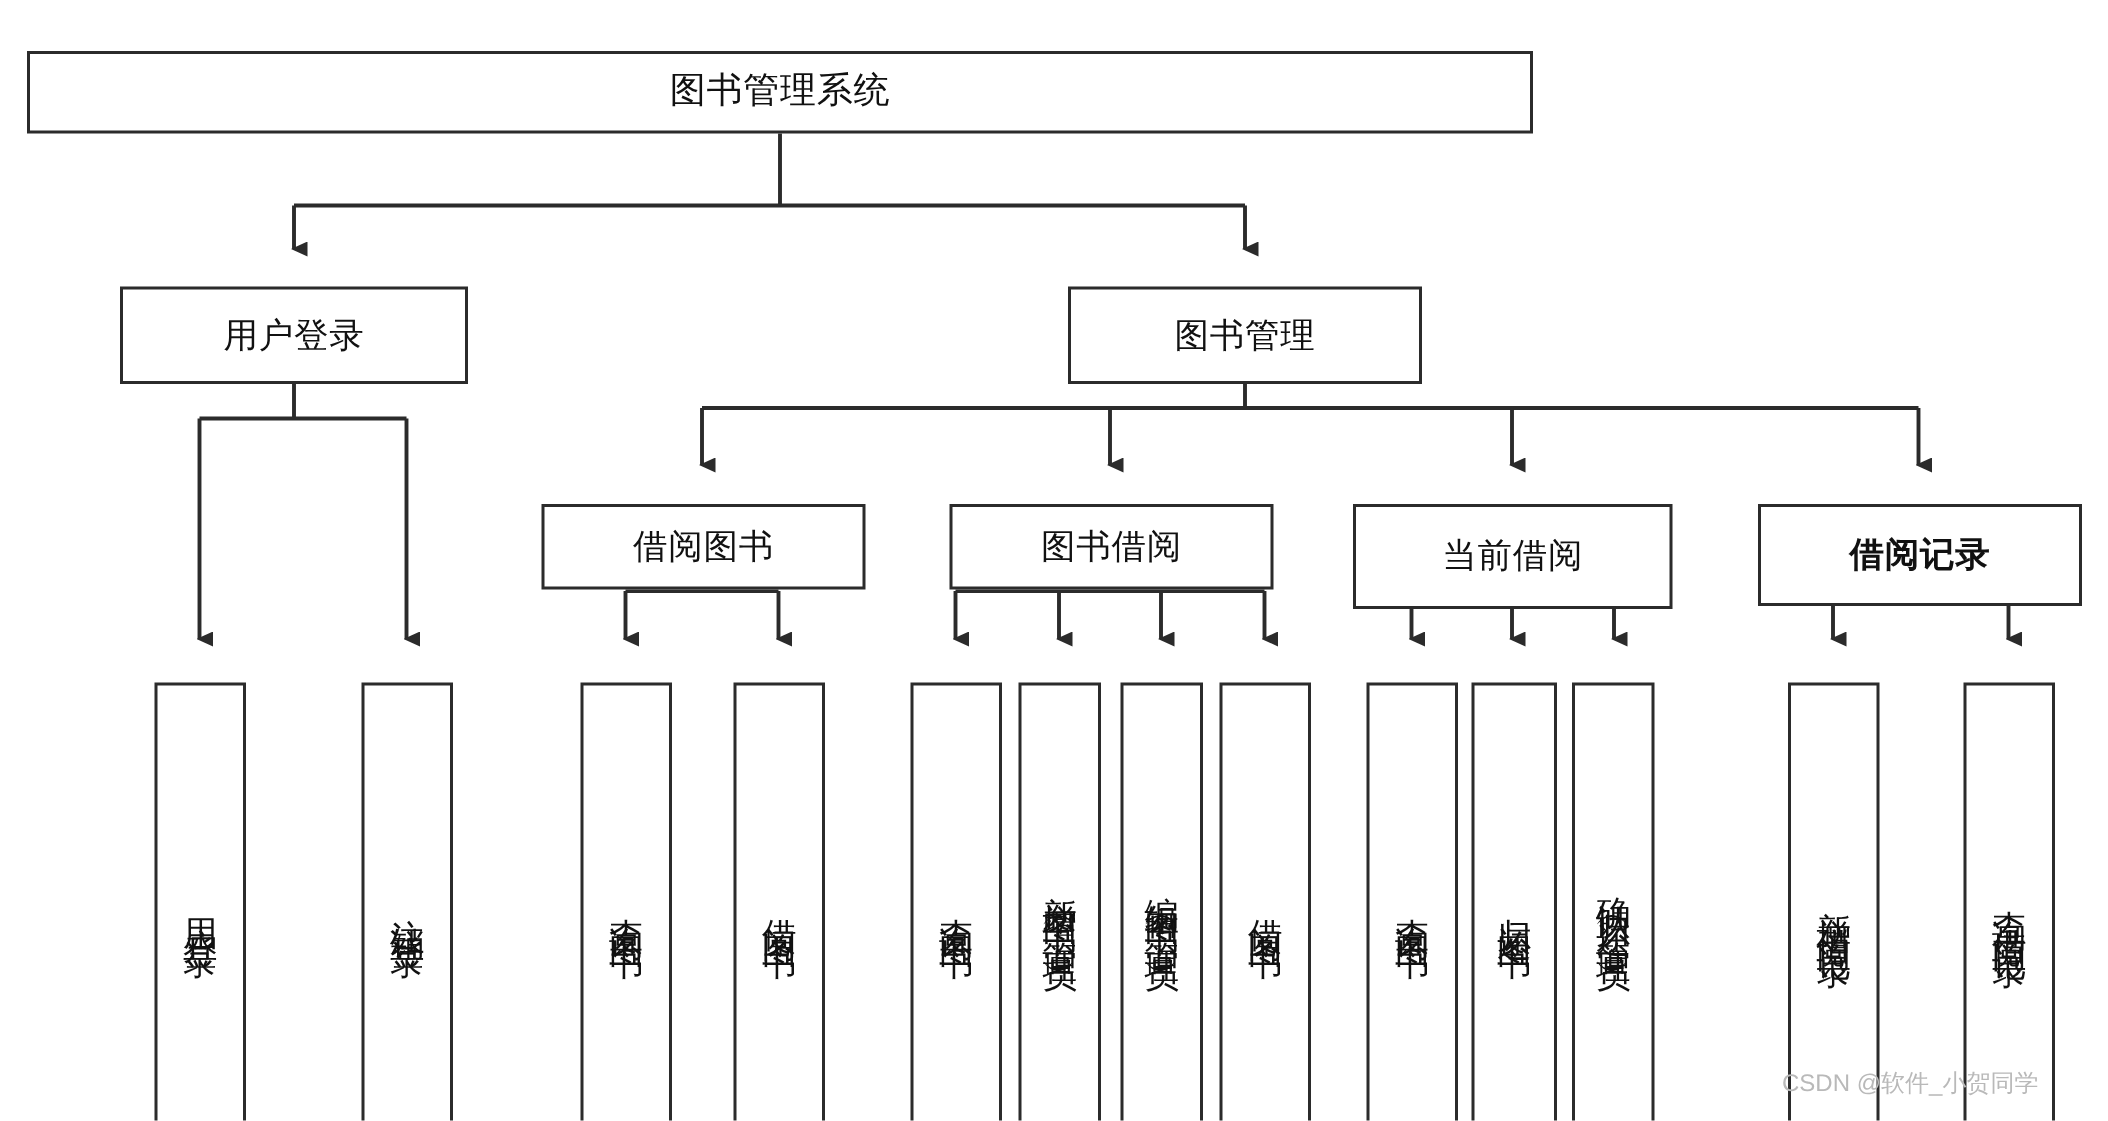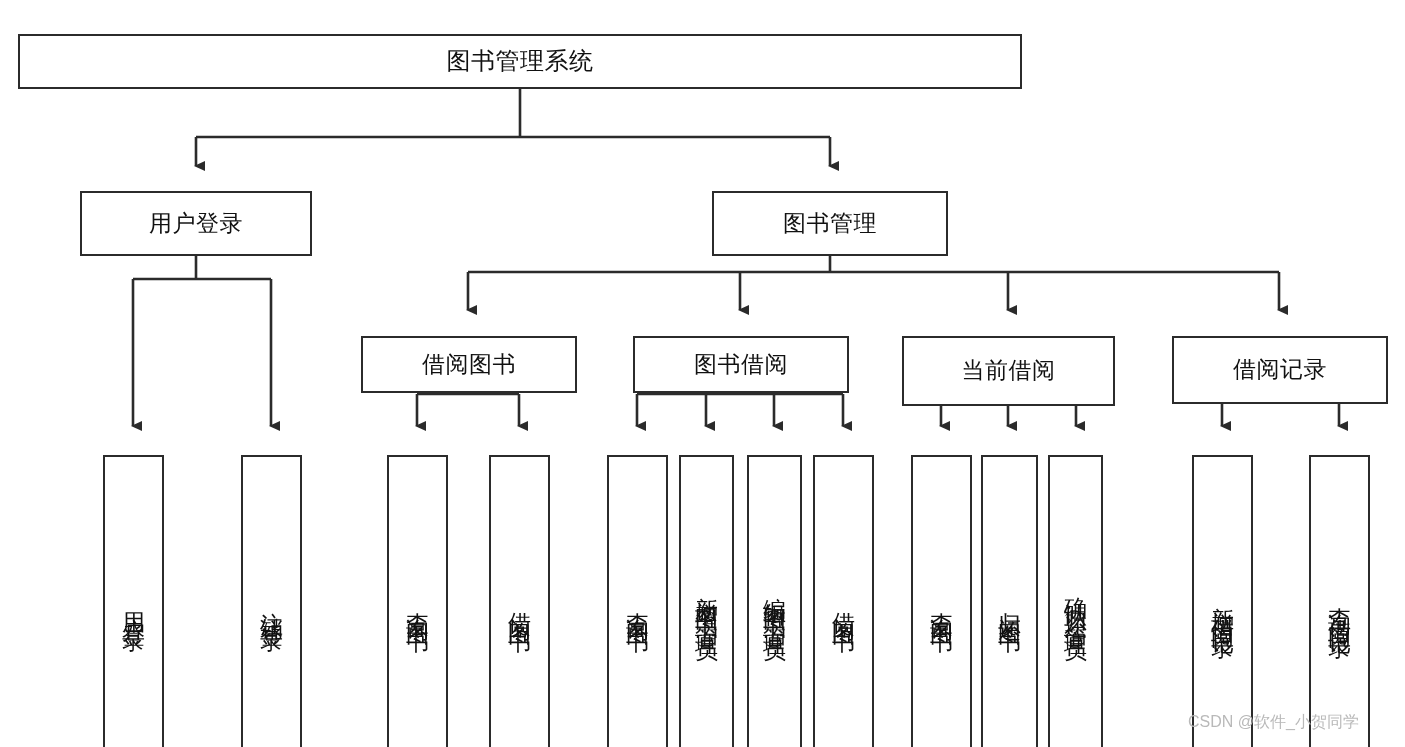--- a/index.html
+++ b/index.html
@@ -139,21 +139,21 @@
   </div>
 
   <div class="node horizontal" style="left:633px; top:315px; width:216px; height:57px;">
     <span class="label">图书借阅</span>
   </div>
 
   <div class="node horizontal" style="left:902px; top:315px; width:213px; height:70px;">
     <span class="label">当前借阅</span>
   </div>
 
-  <div class="node horizontal" style="left:1172px; top:315px; width:216px; height:68px;">
+  <div class="node horizontal" style="left:1172px; top:315px; width:216px; height:68px;font-weight:bold;">
     <span class="label">借阅记录</span>
   </div>
 
   <div class="node vertical" style="left:103px; top:434px; width:61px; height:302px;">
     <span class="label">用户登录</span>
   </div>
 
   <div class="node vertical" style="left:241px; top:434px; width:61px; height:302px;">
     <span class="label">注销登录</span>
   </div>

